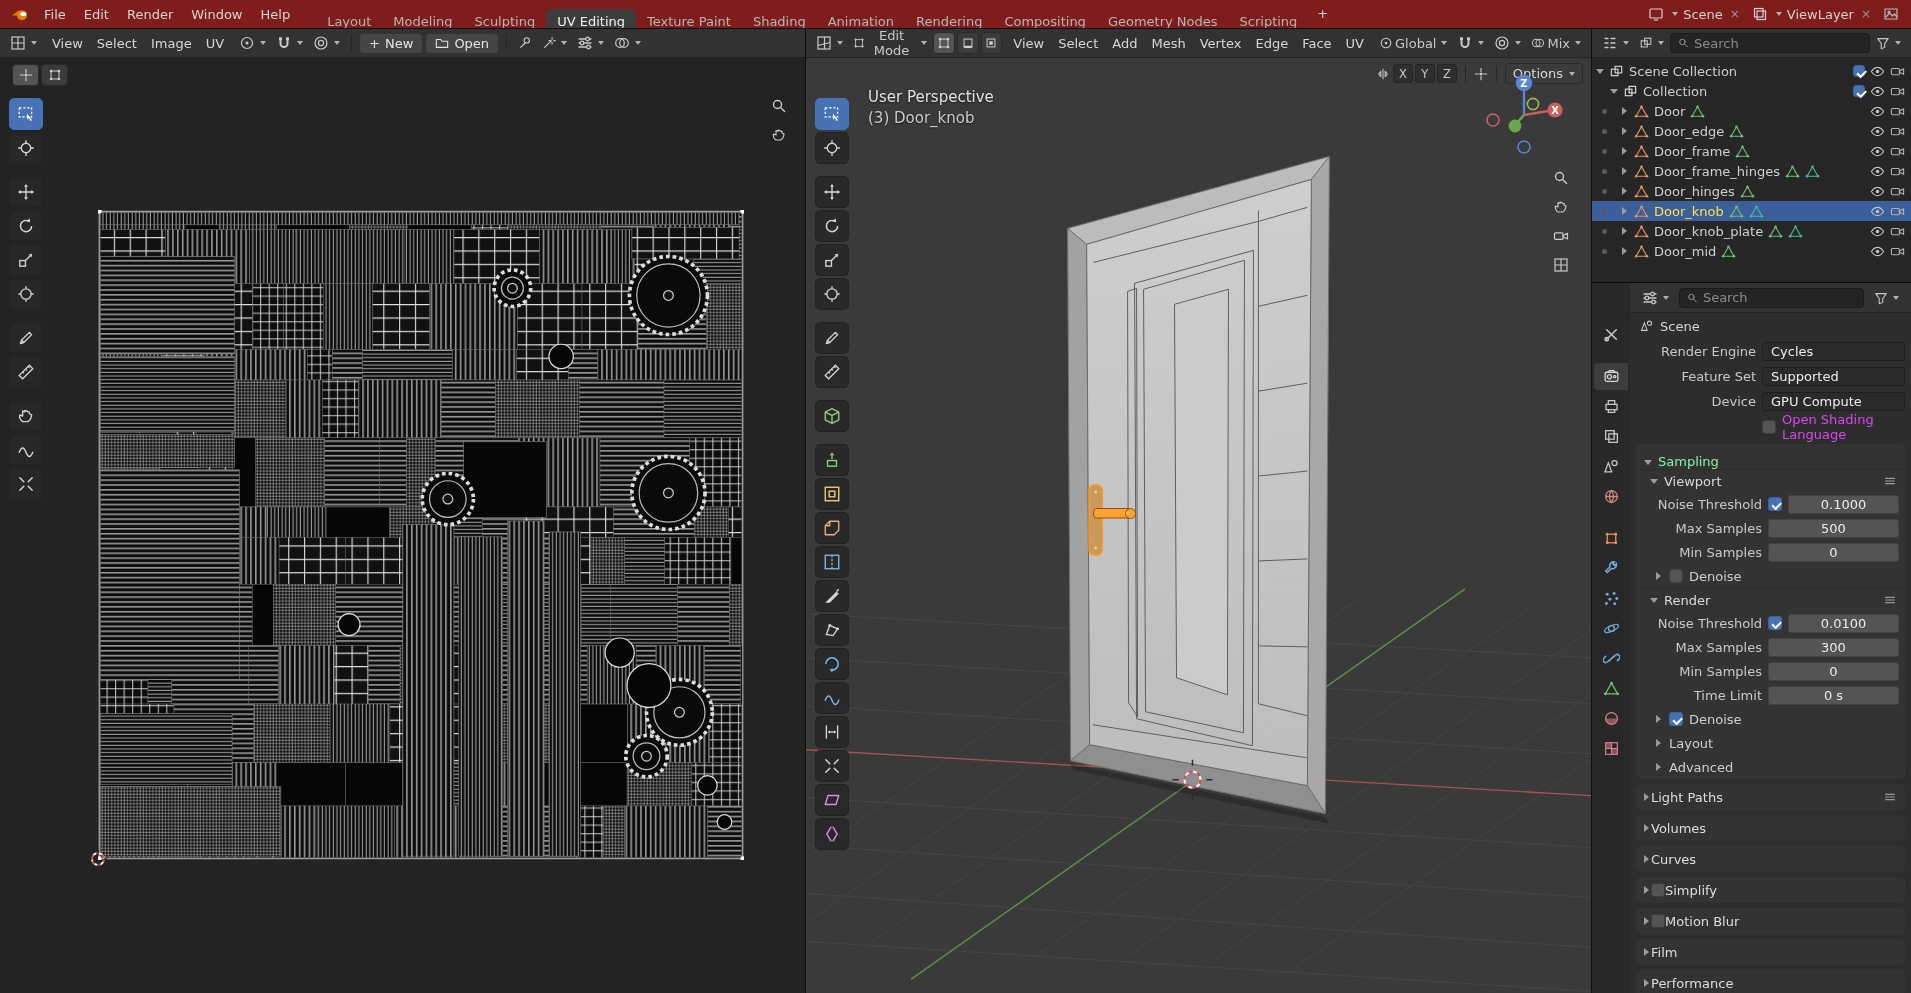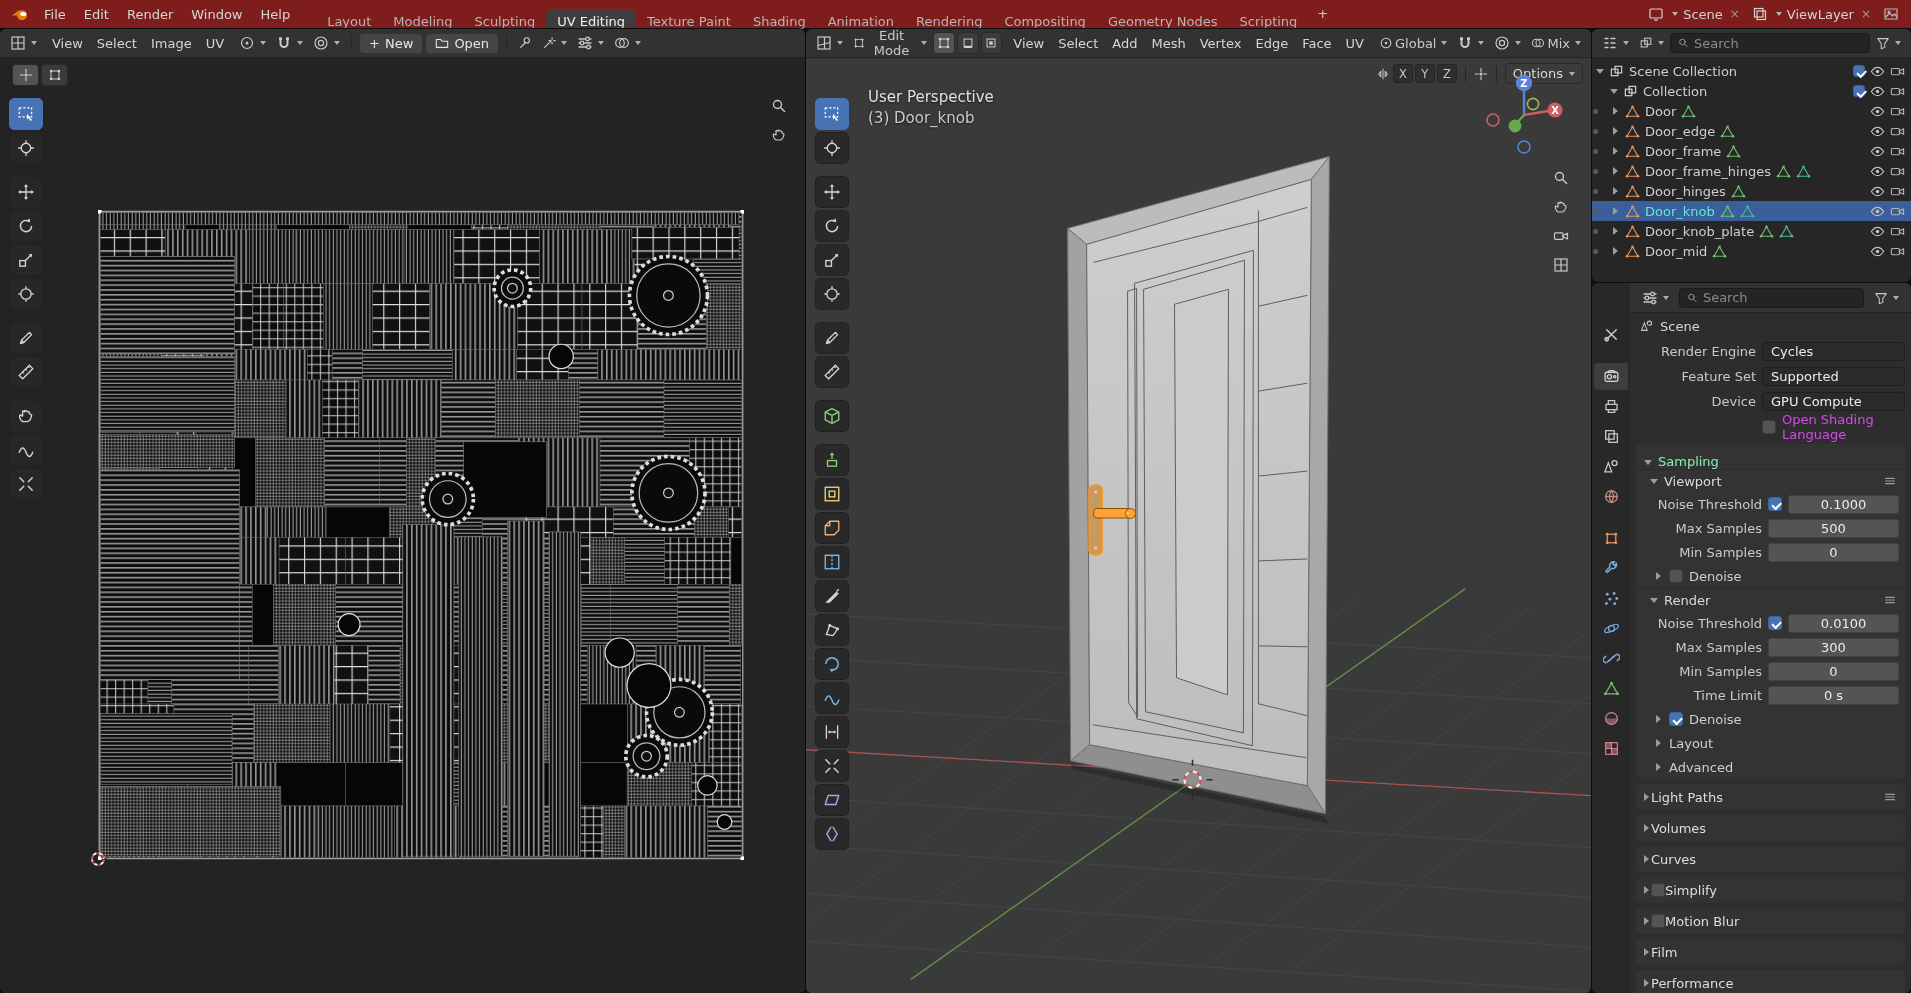--- a/index.html
+++ b/index.html
@@ -20,21 +20,21 @@
   .wtab.active{background:#3d3d3d;color:#f2f2f2}
   .wtab.add{color:#cfcfcf;padding:5px 8px 6px}
   .tb-right{margin-left:auto;display:flex;align-items:center;gap:10px;padding-right:4px}
   .chip{display:flex;align-items:center;gap:5px;color:#d3d3d3}
   .chip .x{color:#9a9a9a;font-size:12px;padding:0 2px}
   .crt{width:0;height:0;border-left:3.5px solid transparent;border-right:3.5px solid transparent;border-top:4.5px solid #b0b0b0;margin-left:3px}
   .i16{width:16px;height:16px}.i14{width:14px;height:14px}.i12{width:12px;height:12px}
   .vdiv{width:1px;height:16px;background:#262626;margin:0 5px}
 
   
-  .editor{position:absolute;background:#2e2e2e;border-radius:6px;box-shadow:0 0 0 1px #0d0d0d;overflow:hidden}
+  .editor{position:absolute;background:#2e2e2e;border-radius:0;box-shadow:0 0 0 1px #0d0d0d;overflow:hidden}
   #uv-editor{left:0;top:29px;width:805px;height:964px}
   #view3d{left:806px;top:29px;width:785px;height:964px}
   #outliner{left:1592px;top:29px;width:319px;height:253px;background:#262626}
   #props{left:1592px;top:283px;width:319px;height:710px;background:#2d2d2d}
   .ehdr{height:29px;background:#323232;display:flex;align-items:center;padding:0 6px;gap:2px;border-bottom:1px solid #232323;position:relative;z-index:3}
   .ebtn{display:flex;align-items:center;gap:2px;padding:2px 4px;border-radius:4px;color:#c9c9c9}
   .raised{background:#454545;border:1px solid #333;border-radius:4px;padding:2px 9px;color:#e6e6e6;display:flex;align-items:center;gap:5px}
   .hmenus{display:flex;align-items:center;margin:0 2px}
   .hmenus .menu{padding:3px 7px}
 
@@ -64,28 +64,28 @@
 
   .ovl{position:absolute;left:62px;top:30px;z-index:2;color:#e2e2e2;font-size:15px;text-shadow:0 1px 2px rgba(0,0,0,.6)}
   .ovl .l2{color:#cbcbcb;margin-top:3px}
   .gizmo{position:absolute;top:12px;right:22px;z-index:2}
 
   
   .orows{padding-top:3px;font-size:13px}
   .orow{display:flex;align-items:center;height:20px;padding:0 6px 0 4px;gap:5px;white-space:nowrap}
   .orow .sp{flex:1}
   .orow.selected{background:#3a5f9b}
-  .orow.selected .oname{color:#5eead4}
+  .orow.selected .oname{color:#fde047}
   .oname{color:#cfcfcf}
   .oi{width:15px;height:15px;flex:0 0 auto}
   .mesh{color:#e8935c}.datai{color:#6fbf6f}.datai2{color:#49b89a}
   .eyei{color:#c2c2c2}.cami{color:#b0b0b0}
   .chev{width:0;height:0;border:4px solid transparent;border-left:5px solid #9c9c9c;margin-right:-2px;flex:0 0 auto}
   .chev.d{border:4px solid transparent;border-top:5px solid #9c9c9c;margin-top:4px;margin-right:0}
-  .ind1{padding-left:18px}.ind2{padding-left:23px}
+  .ind1{padding-left:18px}.ind2{padding-left:32px}
   .gdot{width:5px;height:5px;border-radius:50%;background:#585858;flex:0 0 auto}
   .search{display:flex;align-items:center;gap:5px;background:#242424;border:1px solid #1a1a1a;border-radius:4px;height:20px;padding:0 7px;color:#9a9a9a}
   #outliner .search{flex:1}
   .checkbox{width:14px;height:14px;border-radius:3px;background:#545454;border:1px solid #3d3d3d;flex:0 0 auto;position:relative}
   .checkbox.checked{background:#4772b3;border-color:#3c639e}
   .checkbox.checked::after{content:"";position:absolute;left:3px;top:3.5px;width:7px;height:3.5px;border-left:2px solid #fff;border-bottom:2px solid #fff;transform:rotate(-45deg)}
 
   
   .ptabs{position:absolute;left:0;top:0;bottom:0;width:38px;background:#282828;display:flex;flex-direction:column;align-items:center;padding-top:38px;gap:3px}
   .ptab{width:34px;height:27px;display:flex;align-items:center;justify-content:center;border-radius:4px 0 0 4px;color:#c9c9c9}

